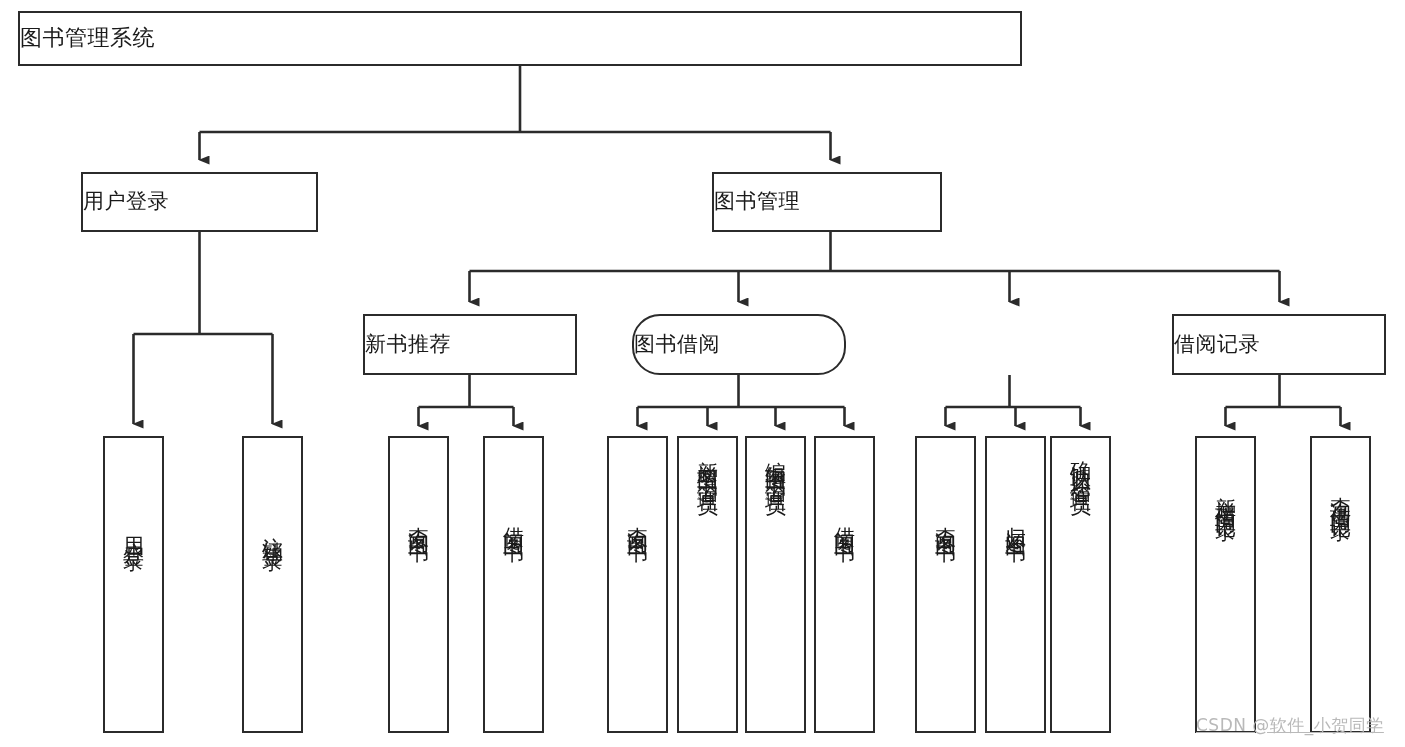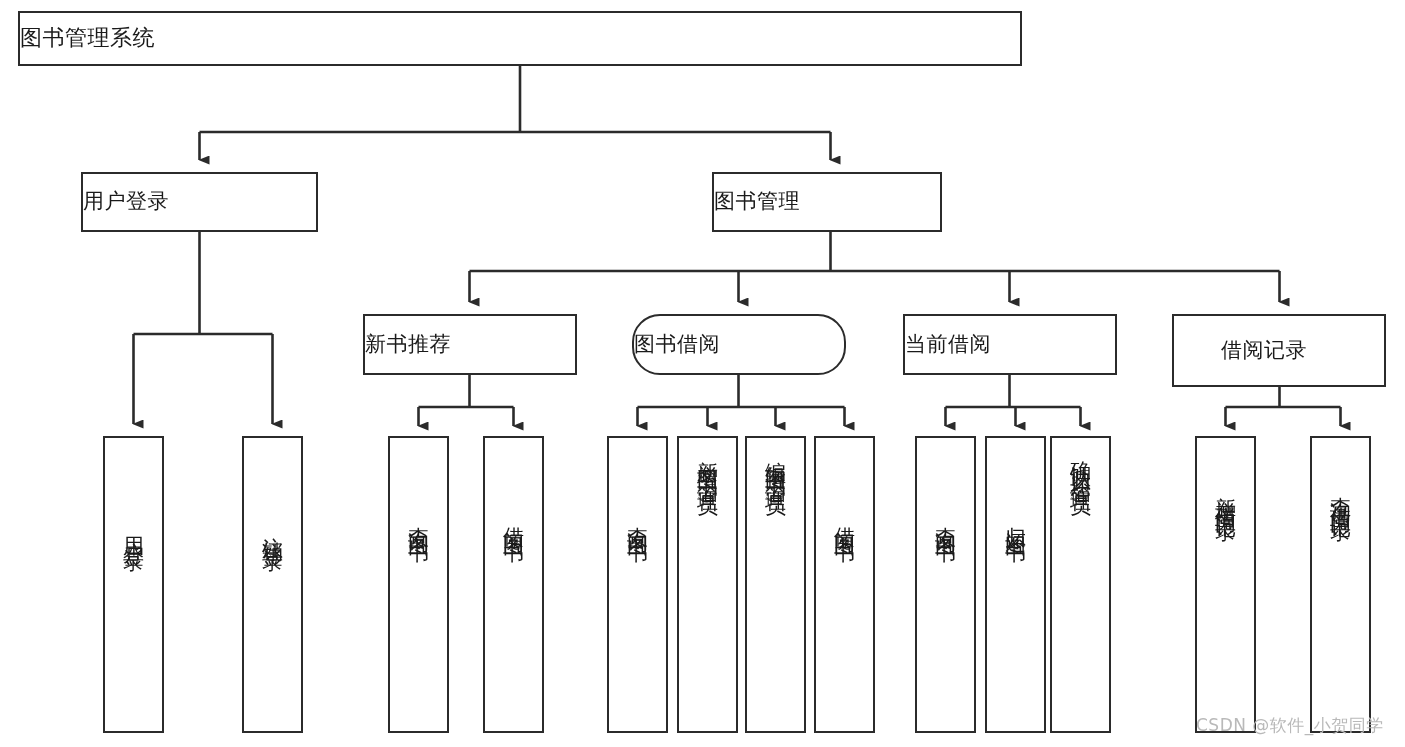--- a/index.html
+++ b/index.html
@@ -61,20 +61,21 @@
   .node.leaf.tall-text {
     padding-top: 6px;
   }
   .watermark {
     position: absolute;
     font-size: 17px;
     color: #b9b9b9;
     white-space: nowrap;
     letter-spacing: 0.5px;
     user-select: none;
+    text-decoration: underline;
   }
 </style>
 </head>
 <body>
 
 <div id="diagram-root">
 
   <svg class="connectors" viewBox="0 0 1405 747" xmlns="http://www.w3.org/2000/svg">
     <defs>
       <marker id="arrowhead" markerWidth="9" markerHeight="11" refX="4.5" refY="10" orient="auto" markerUnits="userSpaceOnUse">
@@ -135,24 +136,21 @@
   <div class="node horiz" style="left:712px; top:172px; width:230px; height:60px;">
     <span>图书管理</span>
   </div>
 
   <div class="node horiz" style="left:363px; top:314px; width:214px; height:61px;">
     <span>新书推荐</span>
   </div>
   <div class="node horiz" style="left:632px; top:314px; width:214px; height:61px;border-radius:28px;">
     <span>图书借阅</span>
   </div>
-  <div class="node horiz" style="left:903px; top:314px; width:214px; height:61px;">
-    <span>当前借阅</span>
-  </div>
-  <div class="node horiz" style="left:1172px; top:314px; width:214px; height:73px;padding-left:47px;">
+  <div class="node horiz" style="left:1172px; top:314px; width:214px; height:61px;">
     <span>借阅记录</span>
   </div>
 
   <div class="node leaf" style="left:103px; top:436px; width:61px; height:297px; padding-top:82px;">
     <span class="vtext">用户登录</span>
   </div>
   <div class="node leaf" style="left:242px; top:436px; width:61px; height:297px; padding-top:82px;">
     <span class="vtext">注销登录</span>
   </div>
 

